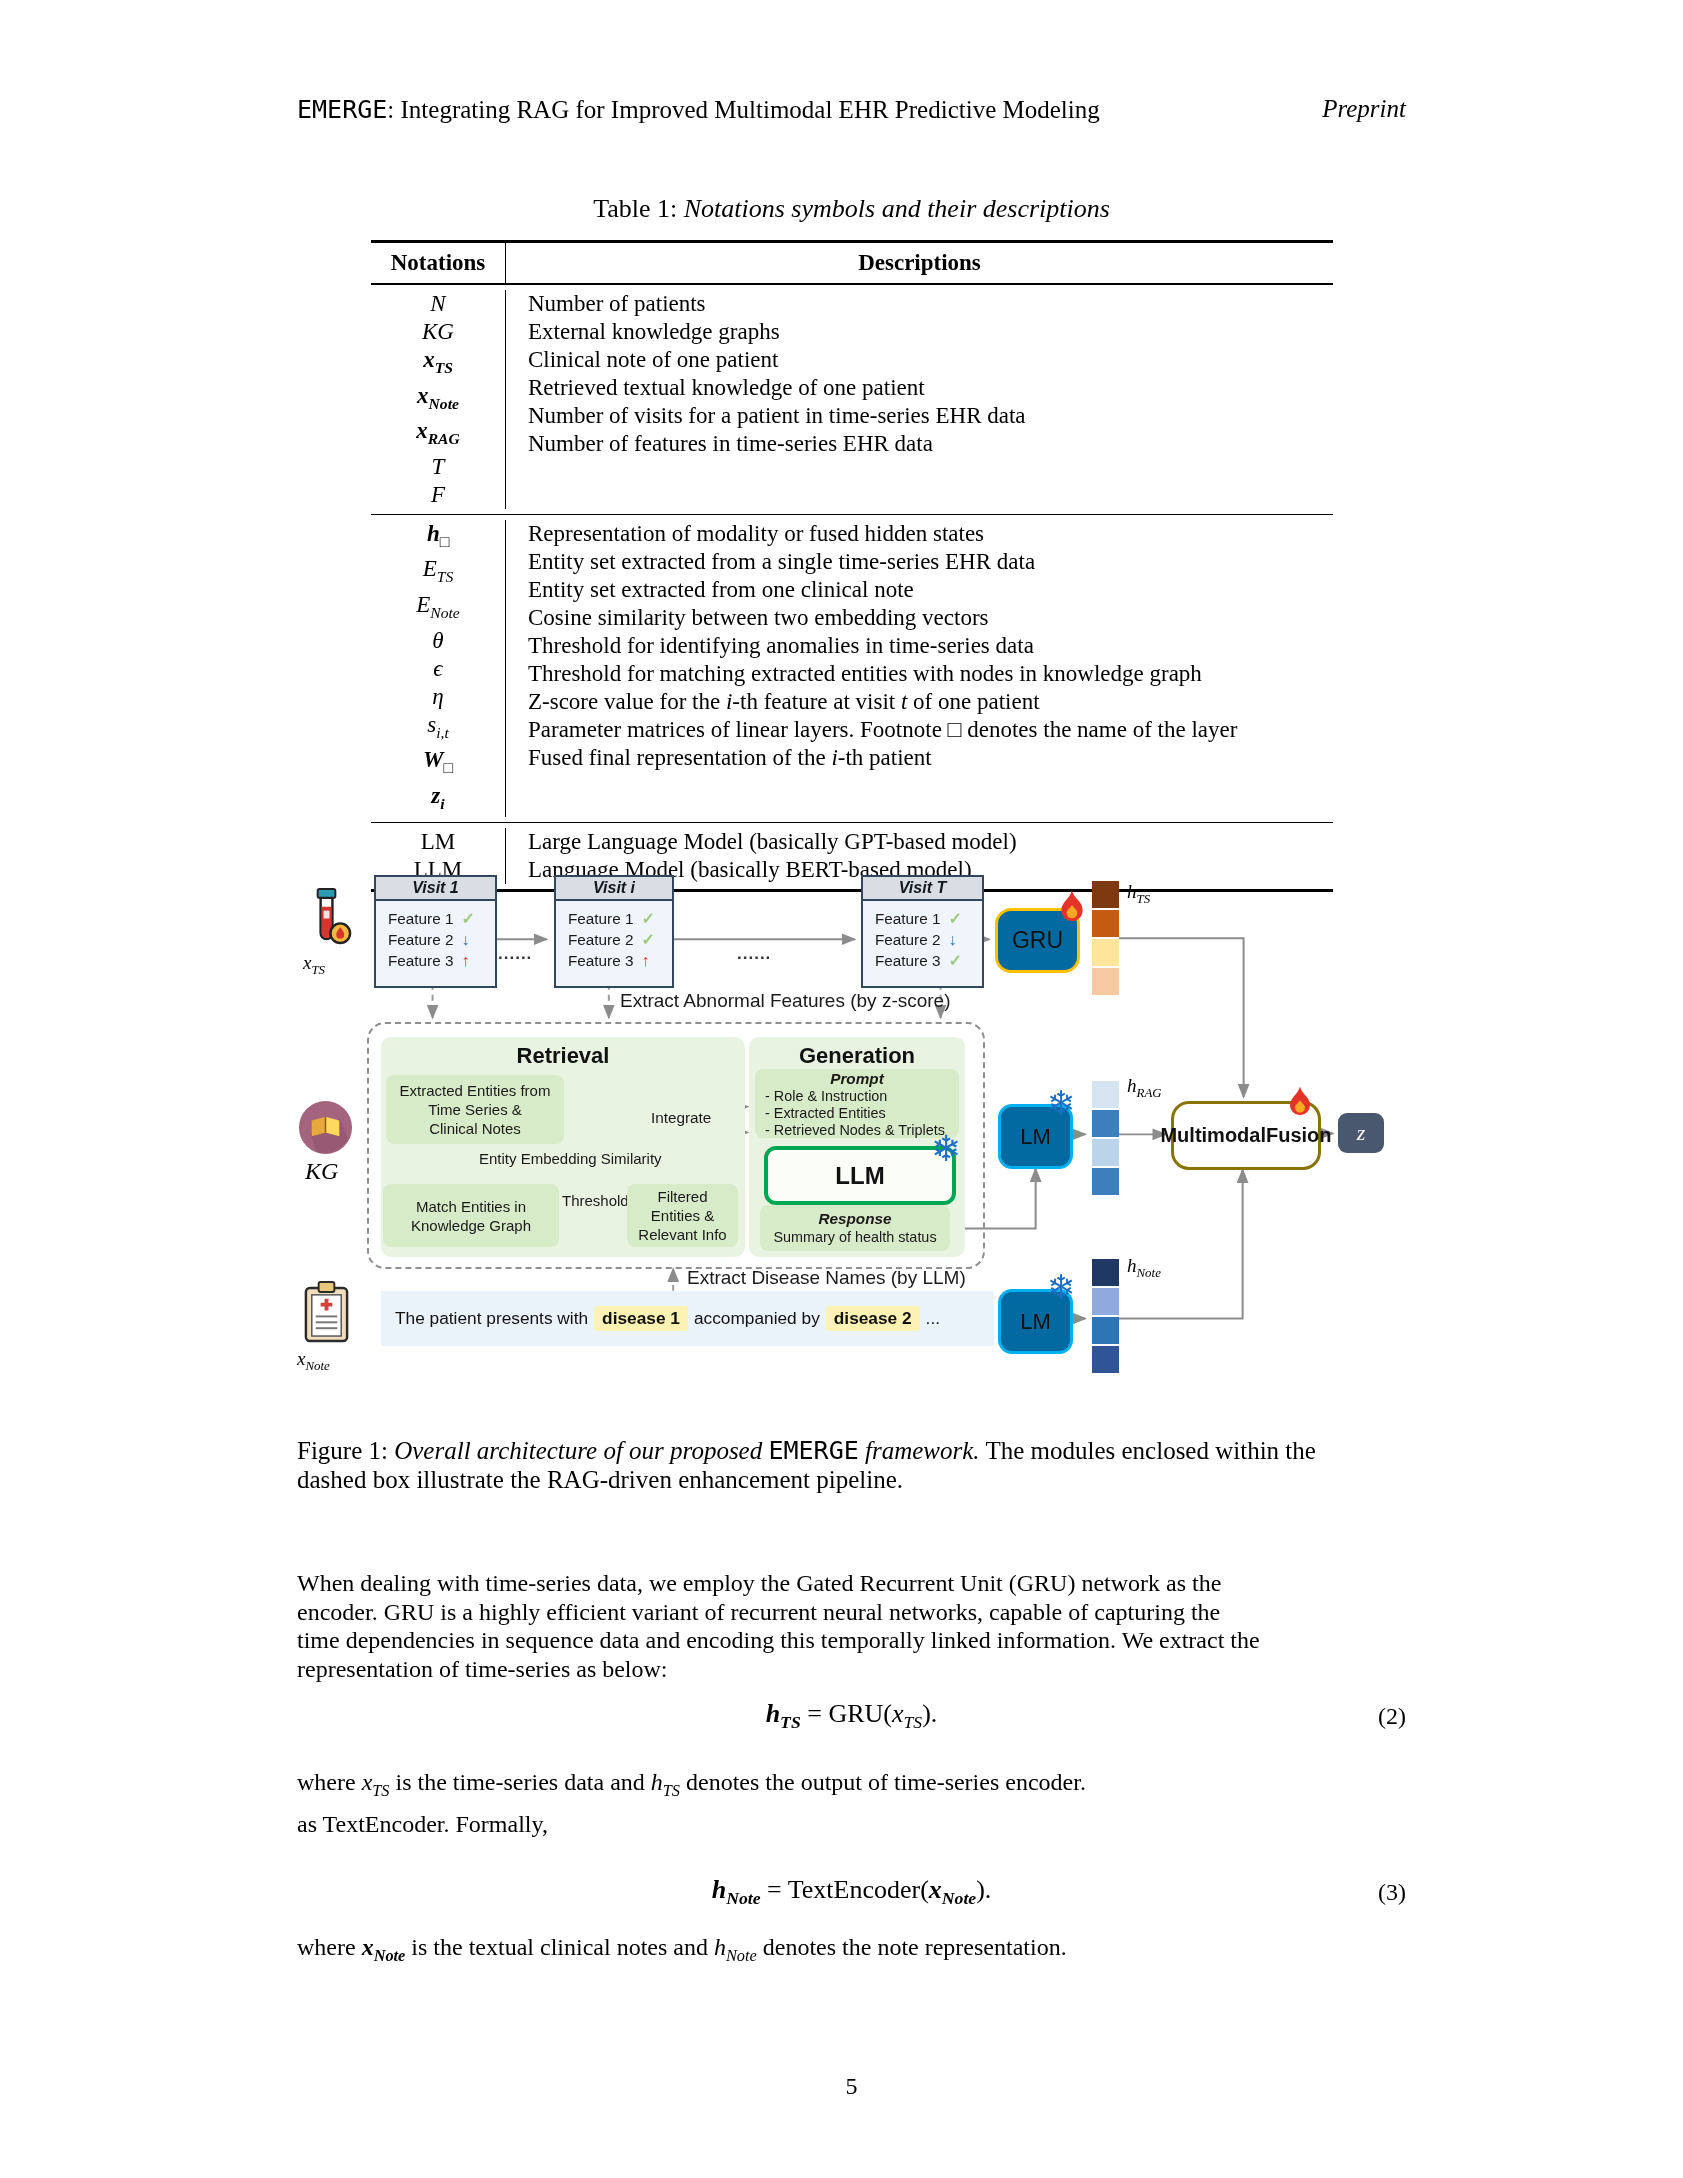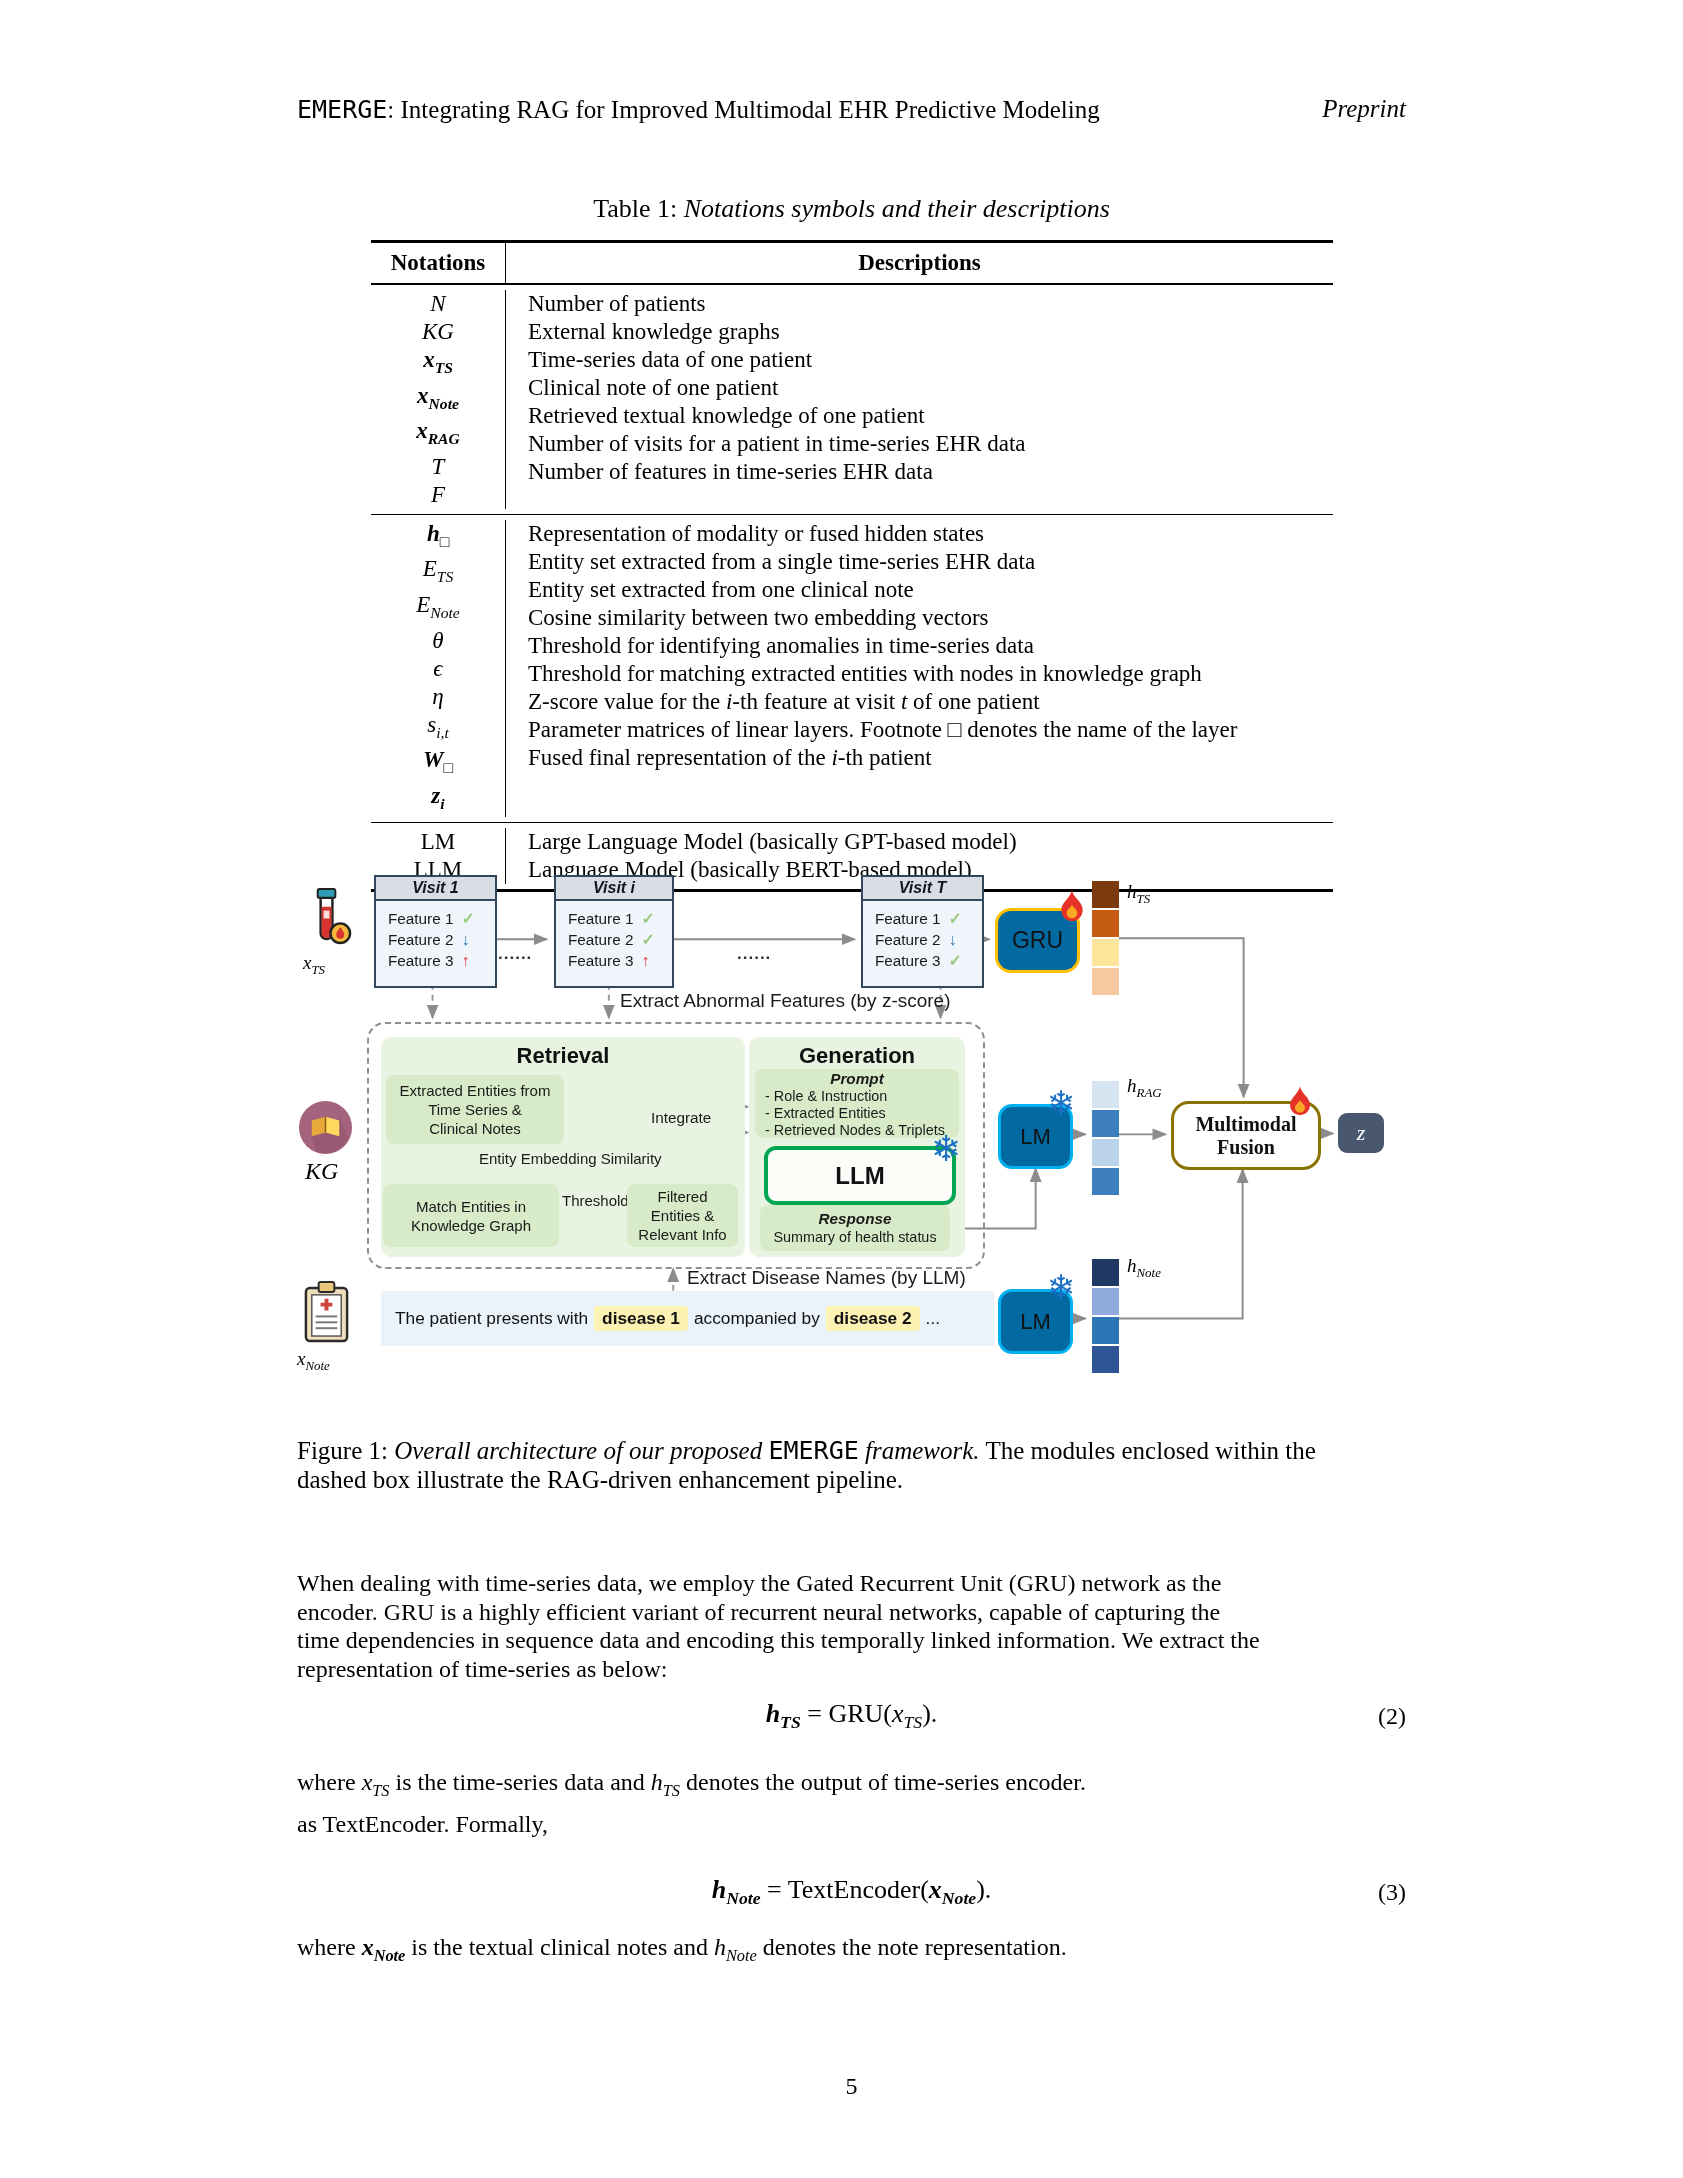--- a/index.html
+++ b/index.html
@@ -34,22 +34,22 @@
   .frow{font-size:15.3px;color:#1a1a1a;line-height:21px;}
   .frow .fic{font-weight:bold;margin-left:8px;font-size:16px;}
   .dots{position:absolute;font-size:17px;font-weight:bold;color:#333;letter-spacing:1px;}
   .enc{position:absolute;background:#0369a1;display:flex;align-items:center;justify-content:center;
        font-weight:normal;color:#111;}
   .gru{border:3.5px solid #FFC000;border-radius:16px;font-size:23px;}
   .lm{border:3.5px solid #00B0F0;border-radius:14px;font-size:22px;}
   .llmbox{position:absolute;background:#FBFDF9;border:4px solid #00A651;border-radius:12px;
        display:flex;align-items:center;justify-content:center;font-weight:bold;font-size:24px;color:#111;}
   .mf{position:absolute;background:#fff;border:3.5px solid #8A7300;border-radius:18px;
-      display:flex;flex-direction:column;align-items:center;justify-content:center;
-      font-weight:bold;font-size:20px;color:#111;line-height:23px;font-family:Liberation Serif, serif;}
+      display:flex;flex-direction:row;align-items:center;justify-content:center;
+      font-weight:bold;font-size:20px;color:#111;line-height:23px;}
   .zbox{position:absolute;background:#49586E;border-radius:9px;color:#fff;
         display:flex;align-items:center;justify-content:center;
         font-family:"Liberation Serif", serif;font-style:italic;font-size:22px;}
   .vec{position:absolute;display:flex;flex-direction:column;gap:2px;}
   .vec div{width:27px;height:27px;}
   .hlabel{position:absolute;font-family:"Liberation Serif", serif;font-style:italic;font-size:19px;}
   .dashedbox{position:absolute;border:2.5px dashed #8F8F8F;border-radius:18px;}
   .panel{position:absolute;background:#E9F3E1;border-radius:10px;}
   .ptitle{position:absolute;font-weight:bold;font-size:22px;color:#111;text-align:center;}
   .gbox{position:absolute;background:#D8EBC8;border-radius:8px;color:#1a1a1a;
@@ -92,21 +92,20 @@
             <div class="trow"><span class="math"><i>KG</i></span></div>
             <div class="trow"><span class="math mbold"><i>x</i><sub><i>TS</i></sub></span></div>
             <div class="trow"><span class="math mbold"><i>x</i><sub><i>Note</i></sub></span></div>
             <div class="trow"><span class="math mbold"><i>x</i><sub><i>RAG</i></sub></span></div>
             <div class="trow"><span class="math"><i>T</i></span></div>
             <div class="trow"><span class="math"><i>F</i></span></div>
           </div>
           <div class="desccol">
             <div class="trow"><span>Number of patients</span></div>
             <div class="trow"><span>External knowledge graphs</span></div>
-            <div class="trow"><span>Time-series data of one patient</span></div>
             <div class="trow"><span>Clinical note of one patient</span></div>
             <div class="trow"><span>Retrieved textual knowledge of one patient</span></div>
             <div class="trow"><span>Number of visits for a patient in time-series EHR data</span></div>
             <div class="trow"><span>Number of features in time-series EHR data</span></div>
           </div>
         </div>
         <div class="tsec">
           <div class="symcol">
             <div class="trow"><span class="math mbold"><i>h</i><sub><i>□</i></sub></span></div>
             <div class="trow"><span class="math"><i>E</i><sub><i>TS</i></sub></span></div>

